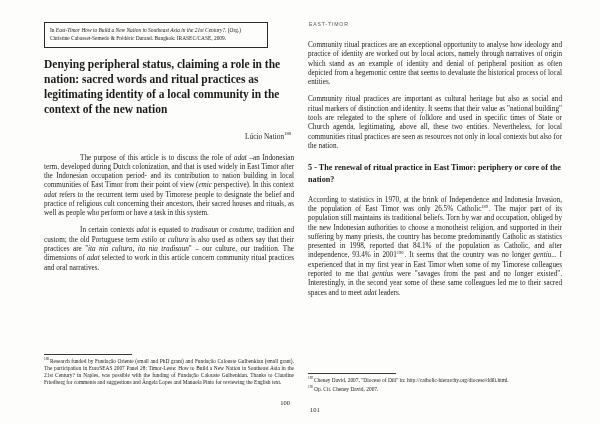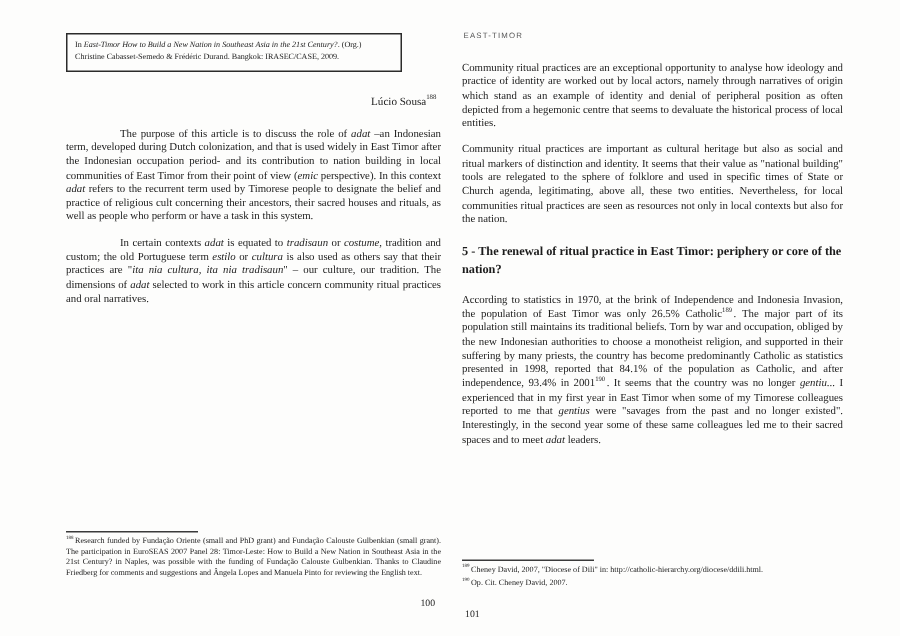--- a/index.html
+++ b/index.html
@@ -49,22 +49,23 @@
   }
 </style>
 </head>
 <body>
 
 <div class="spread">
 
   <div class="page page-left">
     <div class="citation-box"><span>In </span><span class="it">East-Timor How to Build a New Nation in Southeast Asia in the 21st Century?</span><span>. (Org.) Christine Cabasset-Semedo &amp; Frédéric Durand. Bangkok: IRASEC/CASE, 2009.</span></div>
 
+    <h1 class="title">Denying peripheral status, claiming a role in the nation: sacred words and ritual practices as legitimating identity of a local community in the context of the new nation</h1>
 
-    <p class="author"><span>Lúcio Sousa</span><sup>188</sup></p>
+    <p class="author"><span>Lúcio Nation</span><sup>188</sup></p>
 
     <div class="body-block">
       <p class="bp indent"><span>The purpose of this article is to discuss the role of </span><span class="it">adat</span><span> –an Indonesian term, developed during Dutch colonization, and that is used widely in East Timor after the Indonesian occupation period- and its contribution to nation building in local communities of East Timor from their point of view (</span><span class="it">emic</span><span> perspective). In this context </span><span class="it">adat</span><span> refers to the recurrent term used by Timorese people to designate the belief and practice of religious cult concerning their ancestors, their sacred houses and rituals, as well as people who perform or have a task in this system.</span></p>
       <p class="bp indent"><span>In certain contexts </span><span class="it">adat</span><span> is equated to </span><span class="it">tradisaun</span><span> or </span><span class="it">costume</span><span>, tradition and custom; the old Portuguese term </span><span class="it">estilo</span><span> or </span><span class="it">cultura</span><span> is also used as others say that their practices are "</span><span class="it">ita nia cultura, ita nia tradisaun</span><span>" – our culture, our tradition. The dimensions of </span><span class="it">adat</span><span> selected to work in this article concern community ritual practices and oral narratives.</span></p>
     </div>
 
     <div class="footnotes">
       <div class="fn-sep"></div>
       <p class="fn"><sup>188</sup><span>Research funded by Fundação Oriente (small and PhD grant) and Fundação Calouste Gulbenkian (small grant). The participation in EuroSEAS 2007 Panel 28: Timor-Leste: How to Build a New Nation in Southeast Asia in the 21st Century? in Naples, was possible with the funding of Fundação Calouste Gulbenkian. Thanks to Claudine Friedberg for comments and suggestions and Ângela Lopes and Manuela Pinto for reviewing the English text.</span></p>
     </div>

